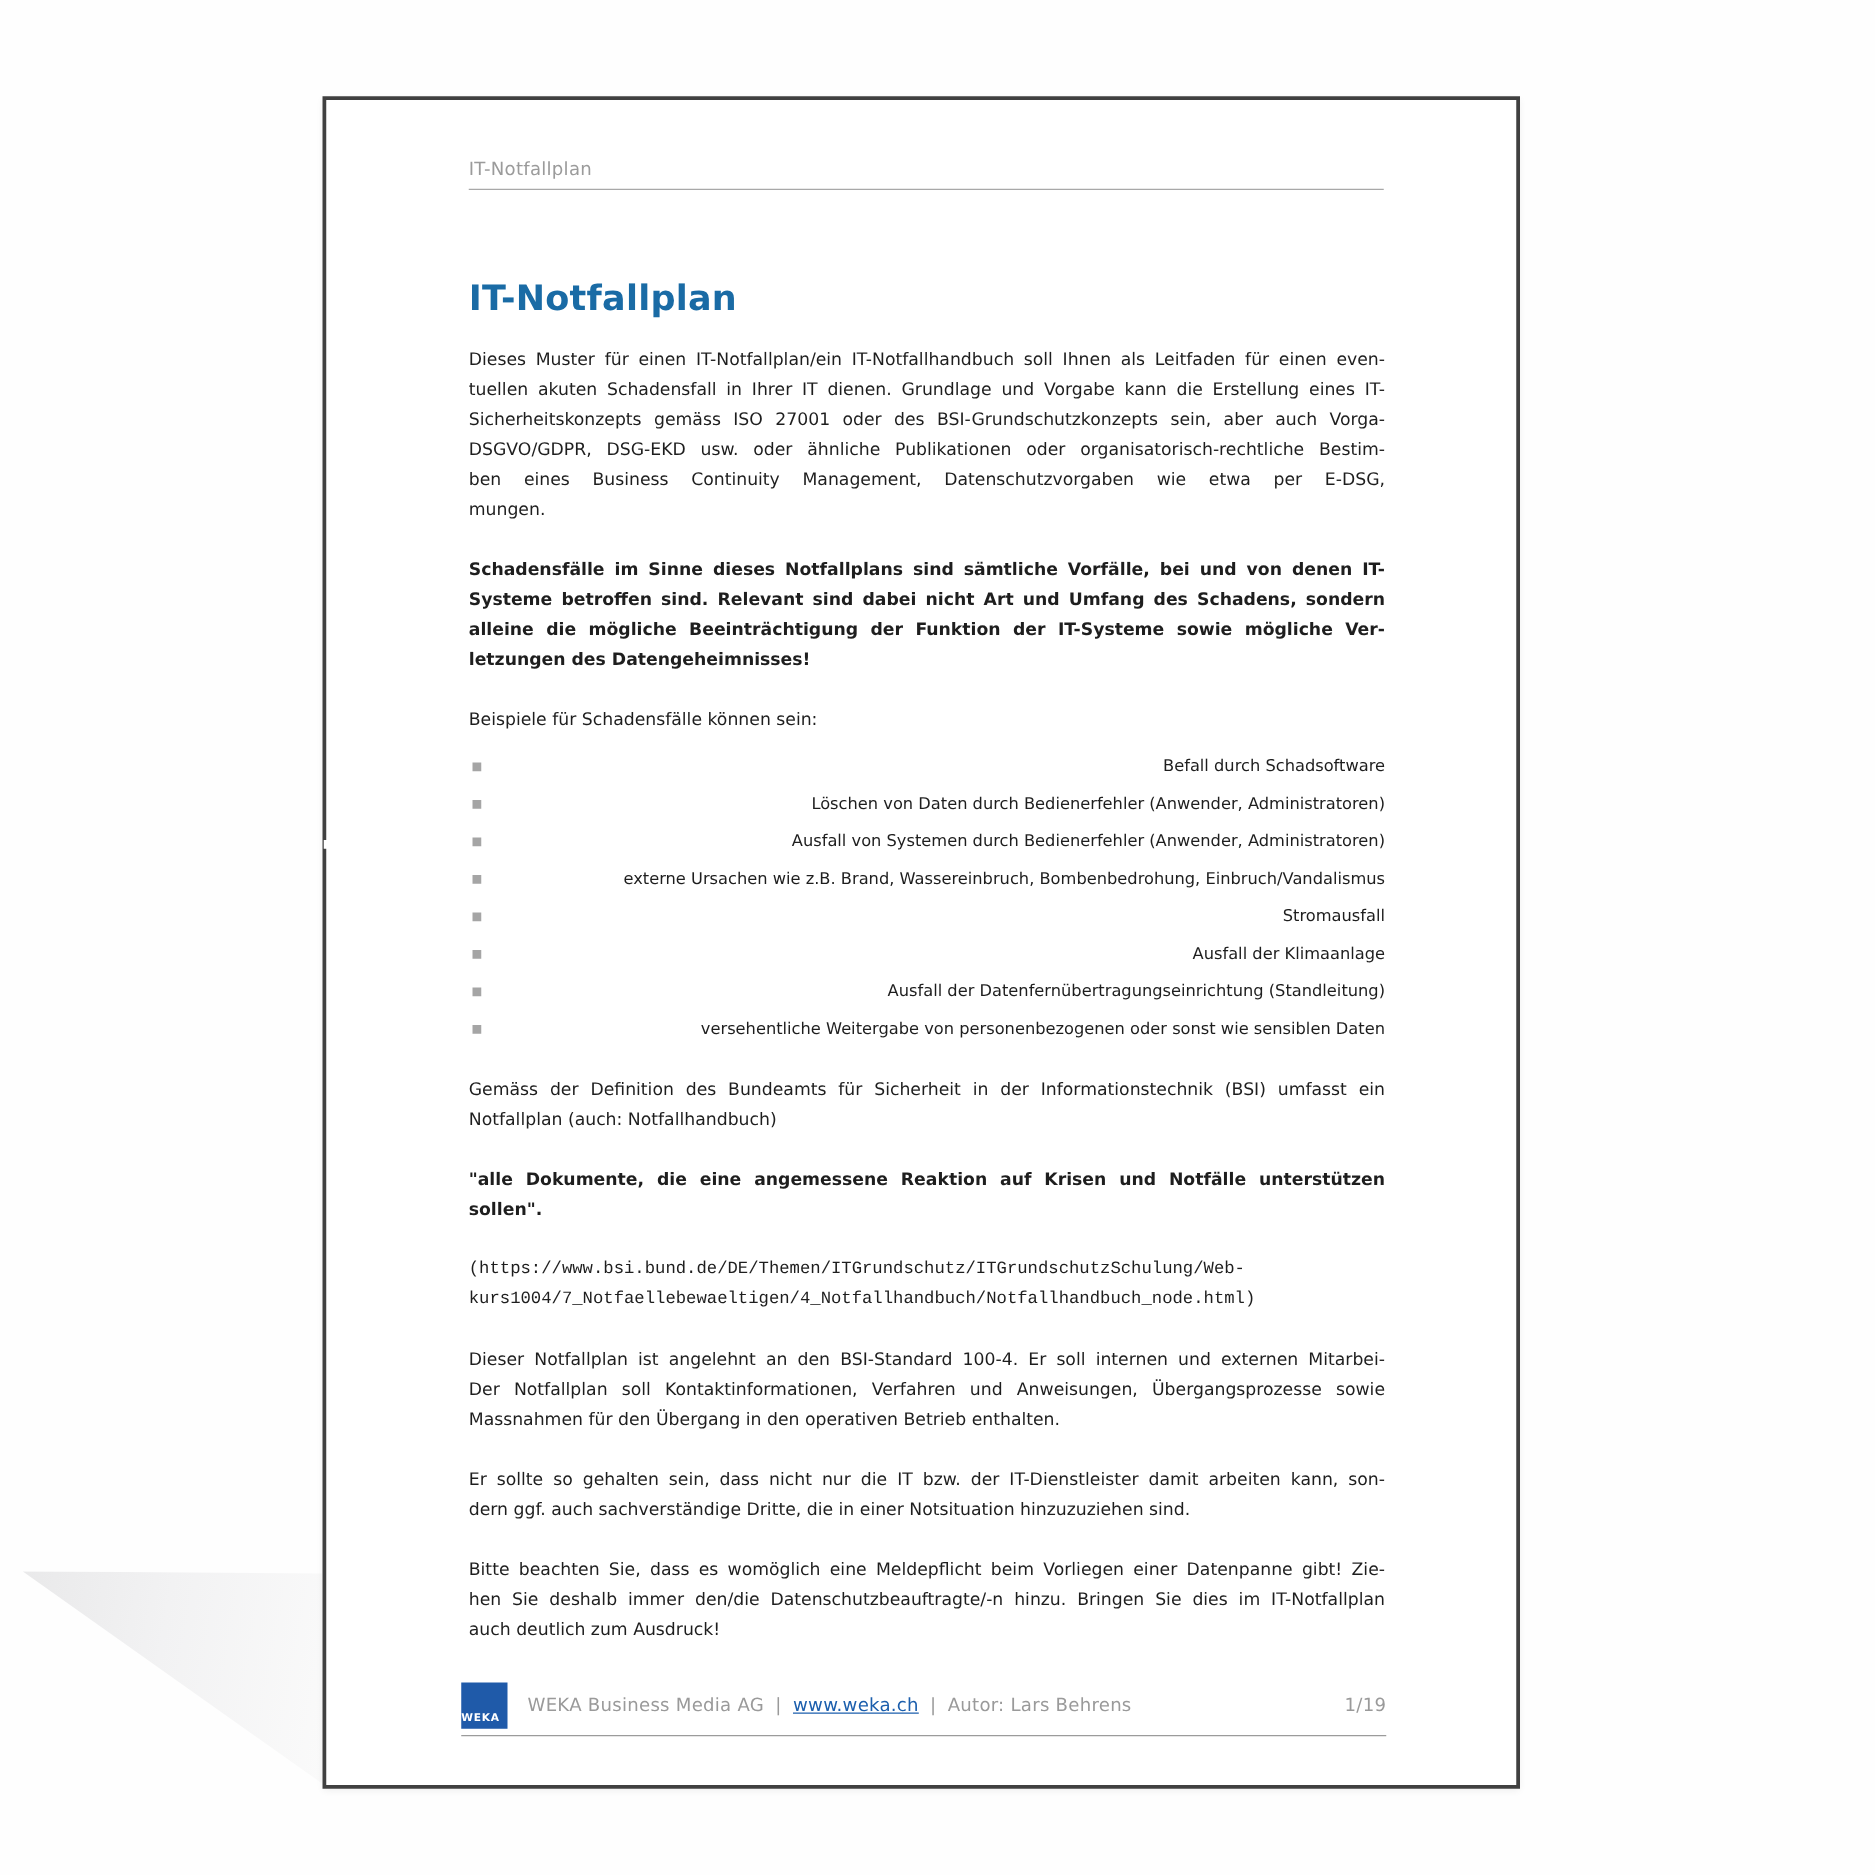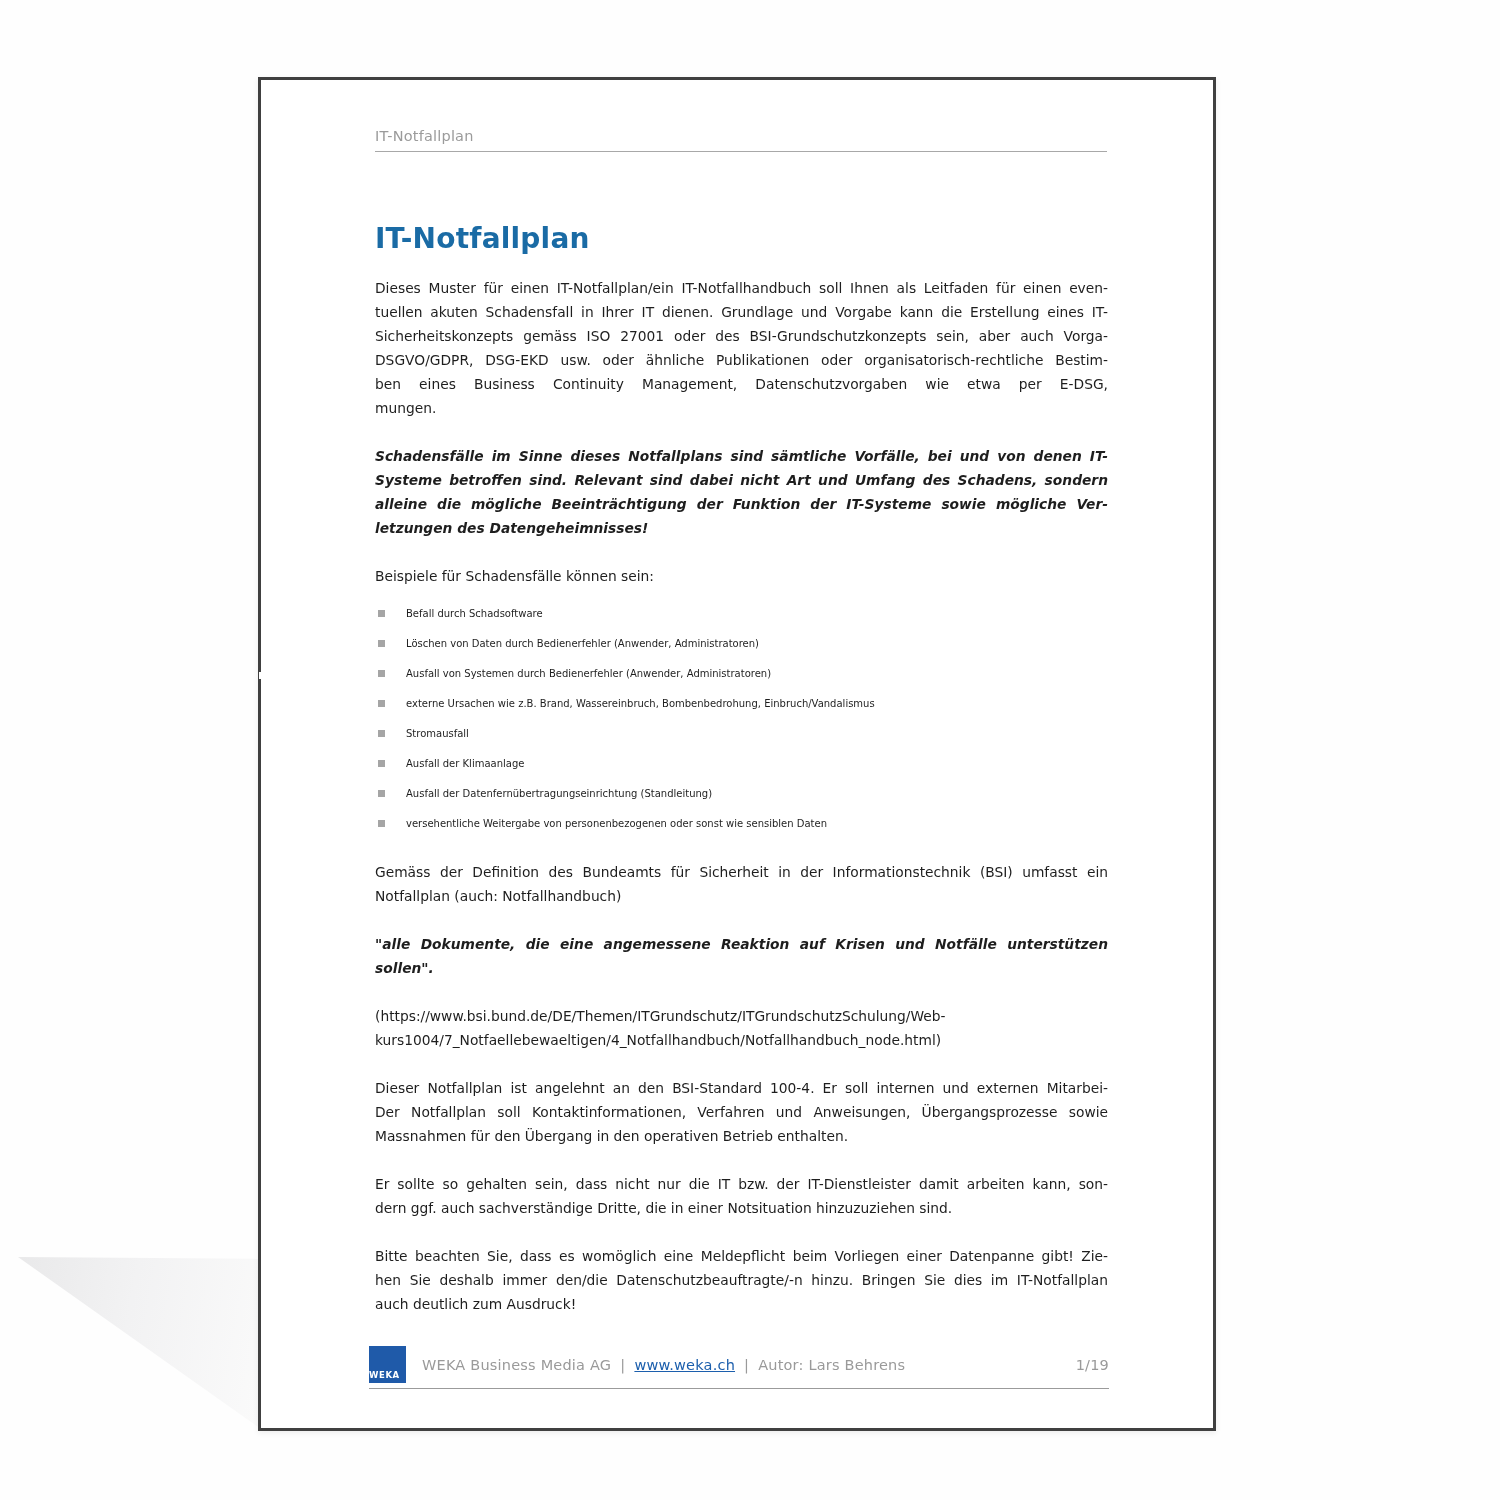--- a/index.html
+++ b/index.html
@@ -32,25 +32,25 @@
   }
 
   .content{position:absolute;left:114px;right:105px;top:142px;color:#1e1e1e;}
   h1.doc-title{
     margin:0 0 20px 0;font-size:28px;line-height:34px;font-weight:bold;
     color:#1a6ba5;letter-spacing:.2px;
   }
   .para{margin:0 0 24px 0;font-size:13.8px;line-height:24px;}
   .para .ln{white-space:nowrap;overflow:hidden;text-align:justify;text-align-last:justify;}
   .para .ln:last-child{text-align-last:left;}
-  .para.url .ln{text-align-last:left;}
-  .para.emph{font-weight:bold;font-style:italic;}
+  .para.url .ln{text-align-last:left;font-family:Liberation Mono, monospace;}
+  .para.emph{font-weight:bold;}
   .lead{margin:0 0 14px 0;font-size:13.8px;line-height:24px;}
 
-  ul.blist{list-style:none;margin:0 0 24px 0;padding:0;font-size:10px;line-height:24px;}
+  ul.blist{list-style:none;margin:0 0 24px 0;padding:0;font-size:13px;line-height:24px;text-align:right;}
   ul.blist li{position:relative;padding-left:31px;margin:0 0 6px 0;}
   ul.blist li .sq{
     position:absolute;left:3px;top:8px;width:7px;height:7px;background:#a5a5a5;
   }
 
   .footer{
     position:absolute;left:108px;right:104px;top:1266px;
     display:flex;align-items:center;
     padding-bottom:5px;border-bottom:1px solid #9b9b9b;
     color:#9a9a9a;font-size:14.5px;letter-spacing:.2px;

